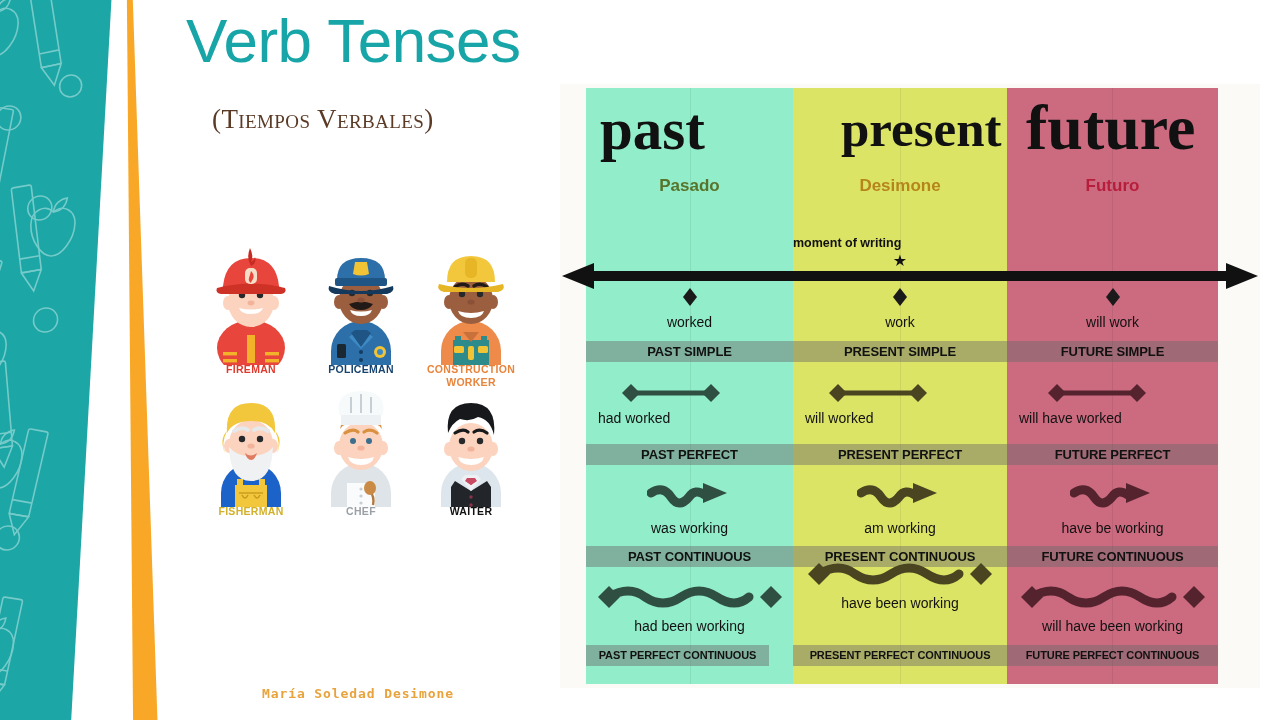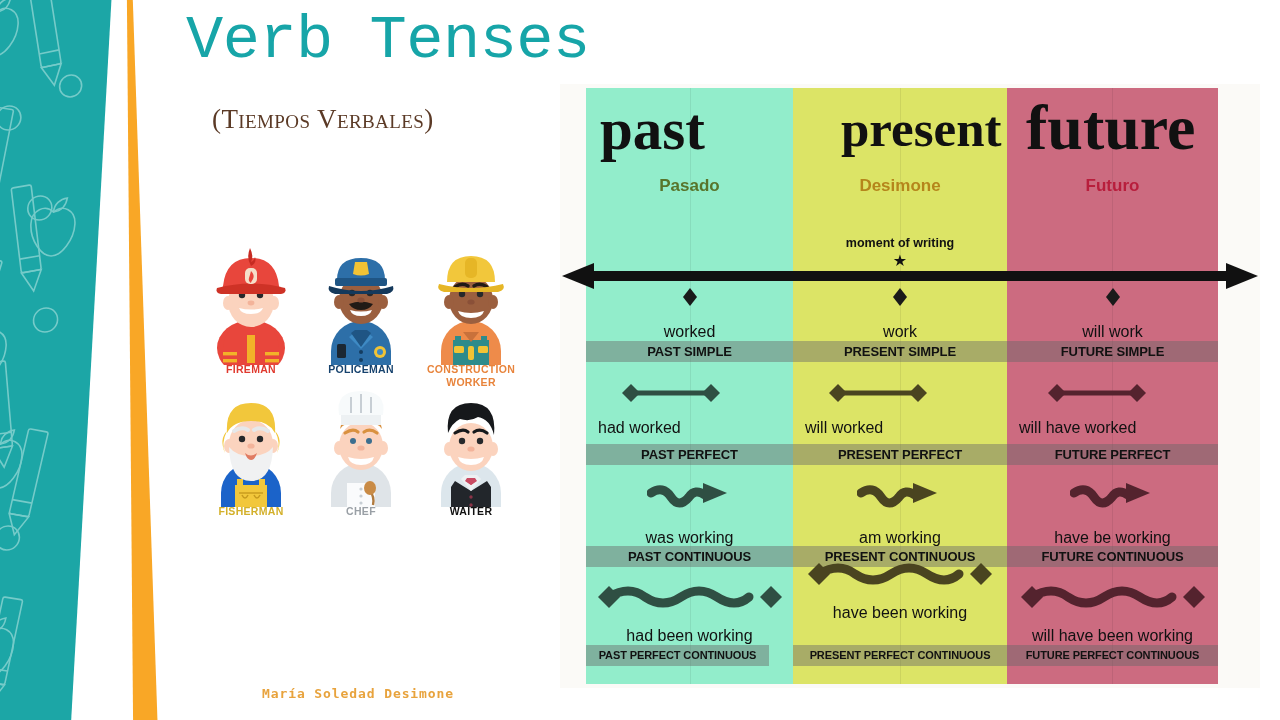--- a/index.html
+++ b/index.html
@@ -27,21 +27,21 @@
     position:absolute;left:118px;top:-12px;width:40px;height:748px;
     background:#F9A726;
     clip-path:polygon(22% 0%, 36% 0%, 100% 100%, 38% 100%);
   }
 
   
   #page-title{
     position:absolute;left:186px;top:6px;
     font-size:62px;line-height:70px;font-weight:400;
     color:#17A5A8;letter-spacing:-0.5px;
-    font-family:Liberation Mono, monospace;
+    font-family:Liberation Sans, sans-serif;
   }
   #page-subtitle{
     position:absolute;left:212px;top:103px;
     font-size:27px;line-height:32px;
     color:#5B3A26;
     font-family:"Liberation Serif", serif;
     font-variant:small-caps;
     letter-spacing:.4px;
   }
   #author-credit{
@@ -87,32 +87,32 @@
   .era-es{
     position:absolute;top:88px;font-size:17px;font-weight:700;
     font-family:"Liberation Sans", sans-serif;text-align:center;
   }
   .es-past{left:0;width:207px;color:#58742B;}
   .es-present{left:207px;width:214px;color:#B5851B;}
   .es-future{left:421px;width:211px;color:#B81E3C;}
 
   #moment-label{
     position:absolute;left:207px;width:214px;top:148px;
-    text-align:center;font-size:12.5px;font-weight:700;color:#111;
+    font-size:12.5px;font-weight:700;color:#111;
   }
   #moment-star{
     position:absolute;left:207px;width:214px;top:164px;
     text-align:center;font-size:16px;color:#111;line-height:18px;
   }
 
   #timeline-arrow{position:absolute;left:0;top:178px;width:700px;height:28px;}
 
   .tense-cell{position:absolute;text-align:center;}
   .tense-verb{
-    font-size:16px;color:#111;line-height:16px;margin-top:14px;
+    font-size:14px;color:#111;line-height:16px;margin-top:4px;
     white-space:nowrap;
   }
   .tense-band{
     position:absolute;height:21px;line-height:21px;
     font-size:13px;font-weight:700;color:#111;text-align:center;
     background:rgba(105,105,105,.45);
     letter-spacing:-.1px;white-space:nowrap;
   }
   .band-sm{font-size:11px;}
   .marker{height:26px;display:flex;align-items:center;justify-content:center;}

